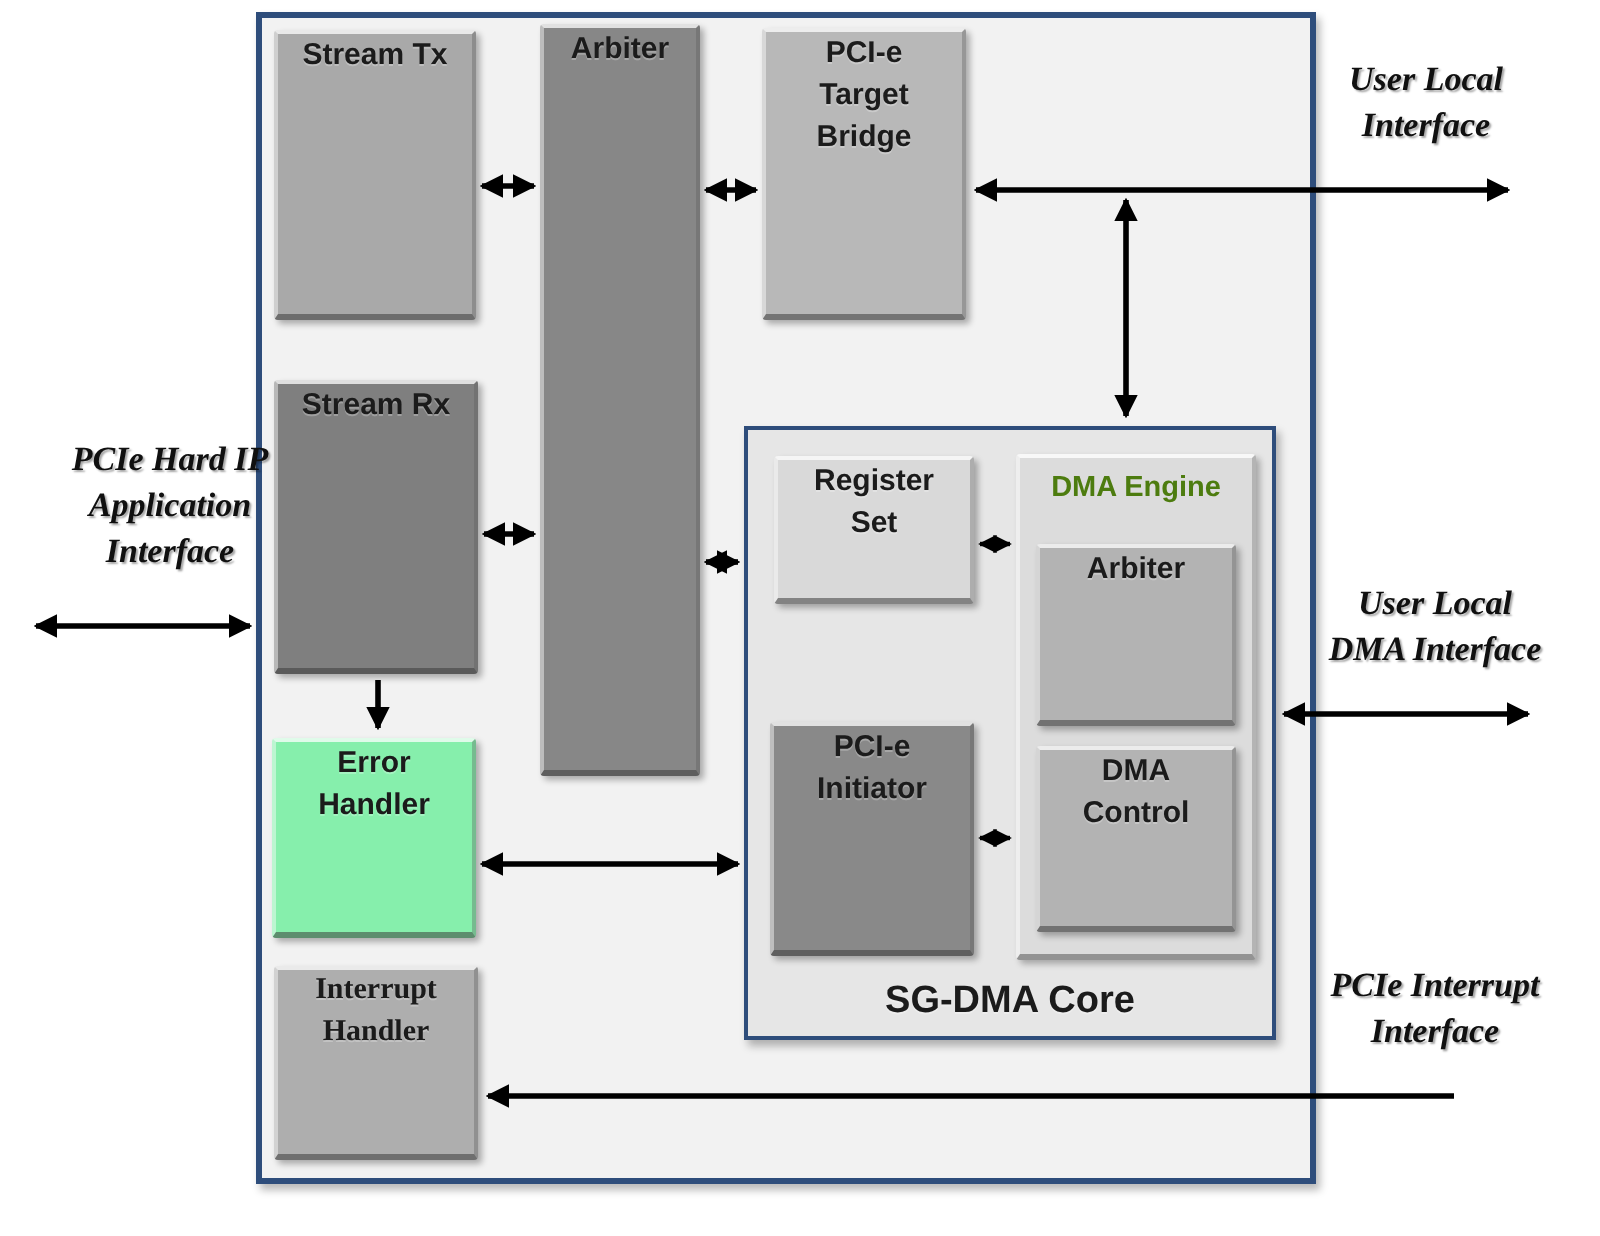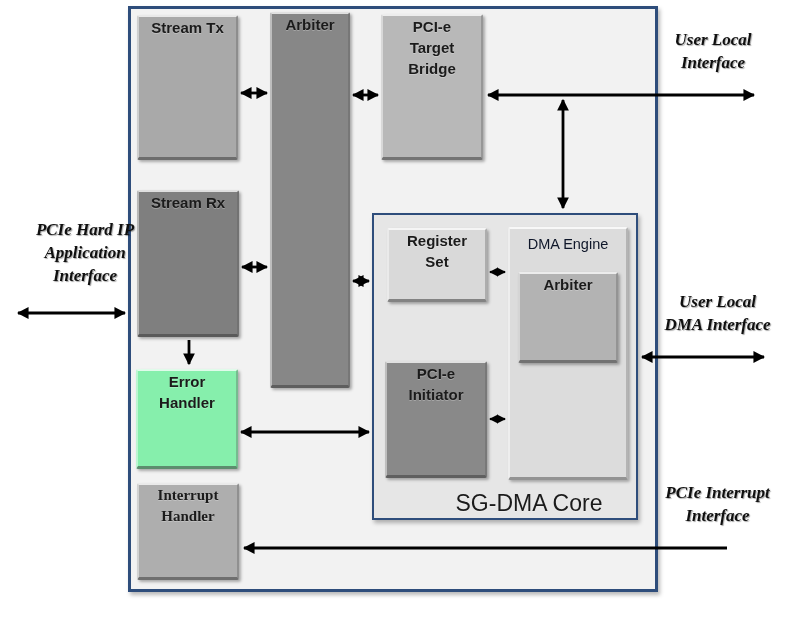--- a/index.html
+++ b/index.html
@@ -41,26 +41,25 @@
   
   .engine{
     position:absolute;box-sizing:border-box;background:#dcdcdc;border-radius:2px;
     border-top:2px solid rgba(255,255,255,.8);
     border-left:2px solid rgba(255,255,255,.5);
     border-right:2px solid rgba(90,90,90,.3);
     border-bottom:3px solid rgba(60,60,60,.45);
     box-shadow:2px 2px 3px rgba(0,0,0,.28);
   }
   .engine .etitle{
-    display:block;text-align:center;margin-top:7px;font-weight:normal;font-size:14.5px;color:#0f172a;
+    display:block;text-align:center;margin-top:7px;font-weight:bold;font-size:14.5px;color:#4d7c0f;
   }
   .boxtitle{
-    position:absolute;text-align:center;font-weight:normal;font-size:23px;color:#1b1b1b;
+    position:absolute;text-align:center;font-weight:bold;font-size:19px;color:#1b1b1b;
     text-shadow:0 1px 0 rgba(255,255,255,.3);
-    margin-left:24px;
   }
   
   .iface{
     position:absolute;text-align:center;white-space:pre-line;
     font-family:"Liberation Serif",serif;font-style:italic;font-weight:bold;
     font-size:17px;line-height:23px;color:#101010;
     text-shadow:1px 1px 1px rgba(0,0,0,.35);
   }
   #arrows{position:absolute;left:0;top:0;pointer-events:none;}
   #arrows line{stroke:#000;stroke-width:2.8;}
@@ -110,20 +109,24 @@
 
   <div class="block fill-l1" style="left:387px;top:228px;width:100px;height:74px;">
     <span class="blabel">Register
 Set</span>
   </div>
 
   <div class="block fill-m2" style="left:518px;top:272px;width:100px;height:91px;">
     <span class="blabel">Arbiter</span>
   </div>
 
+  <div class="block fill-m2" style="left:518px;top:373px;width:100px;height:93px;">
+    <span class="blabel">DMA
+Control</span>
+  </div>
 
   <div class="block fill-d3" style="left:385px;top:361px;width:102px;height:117px;">
     <span class="blabel">PCI-e
 Initiator</span>
   </div>
 
   <div class="iface" style="left:648px;top:28px;width:130px;">User Local
 Interface</div>
 
   <div class="iface" style="left:20px;top:218px;width:130px;">PCIe Hard IP

